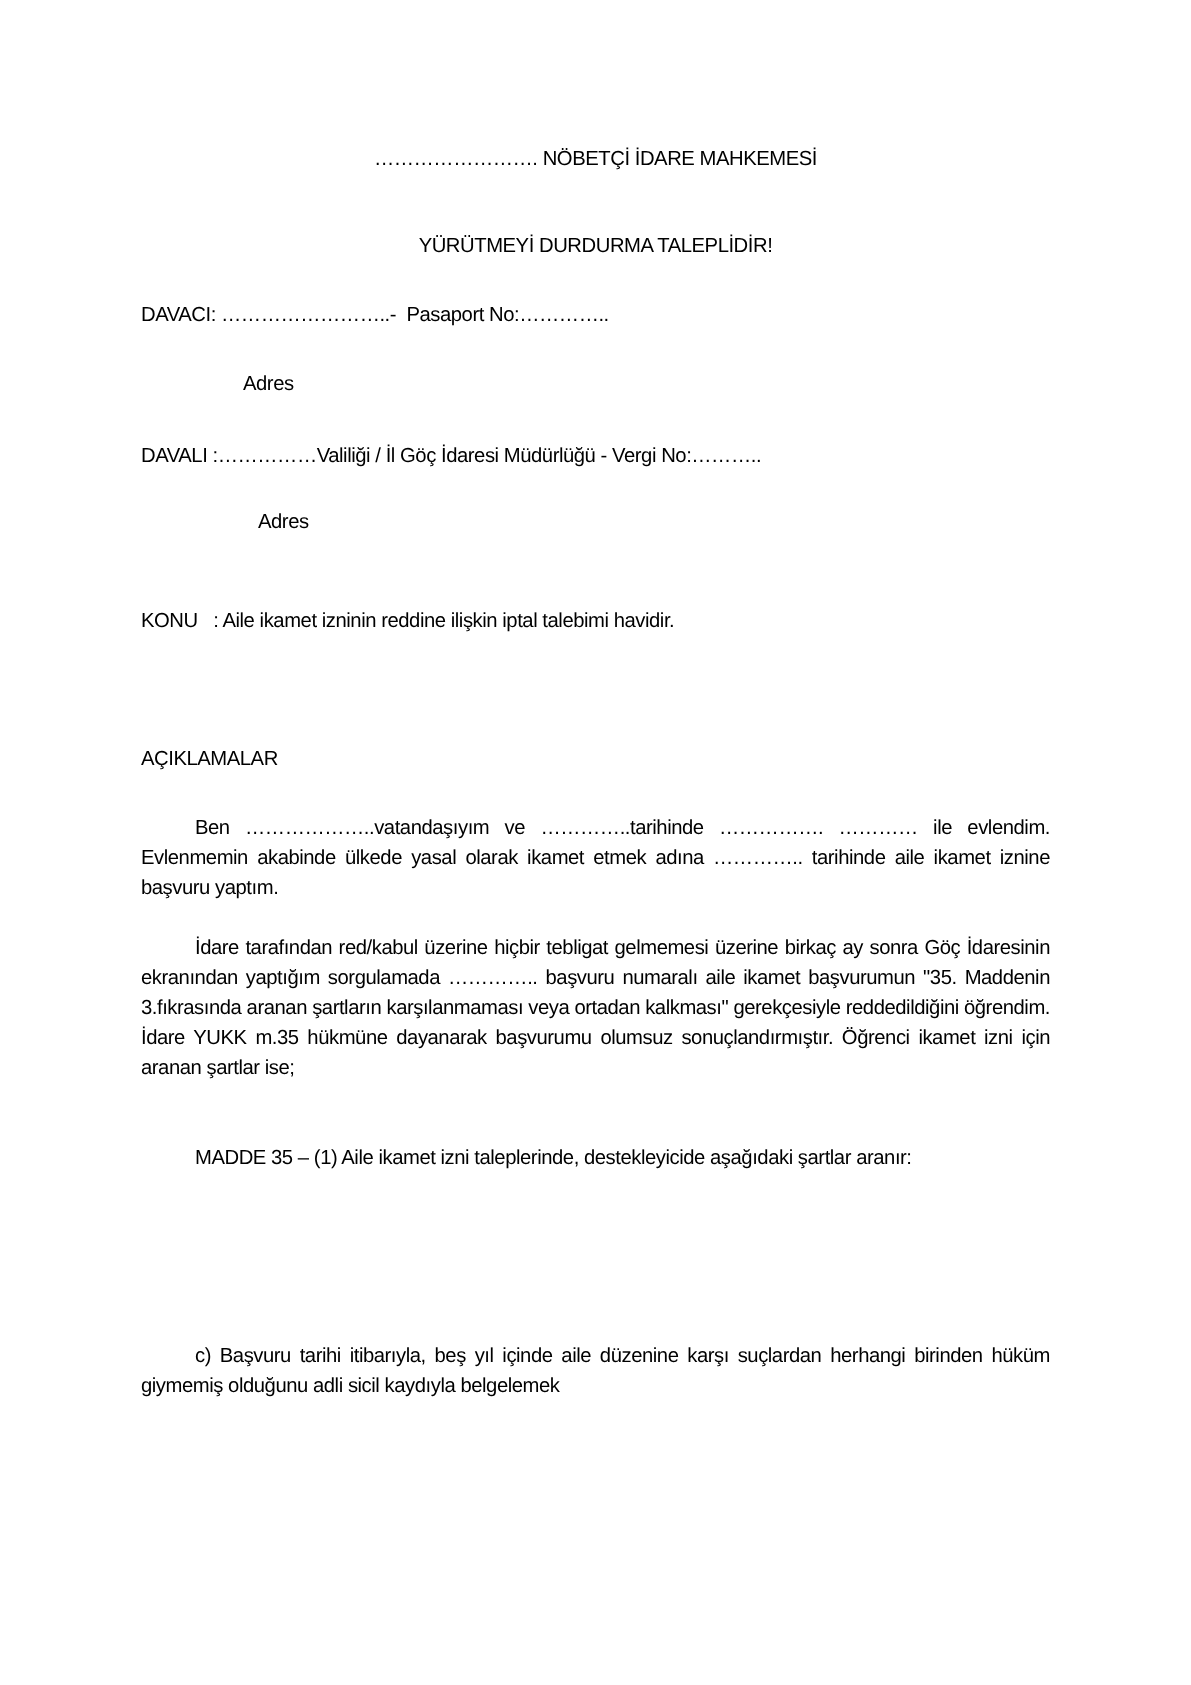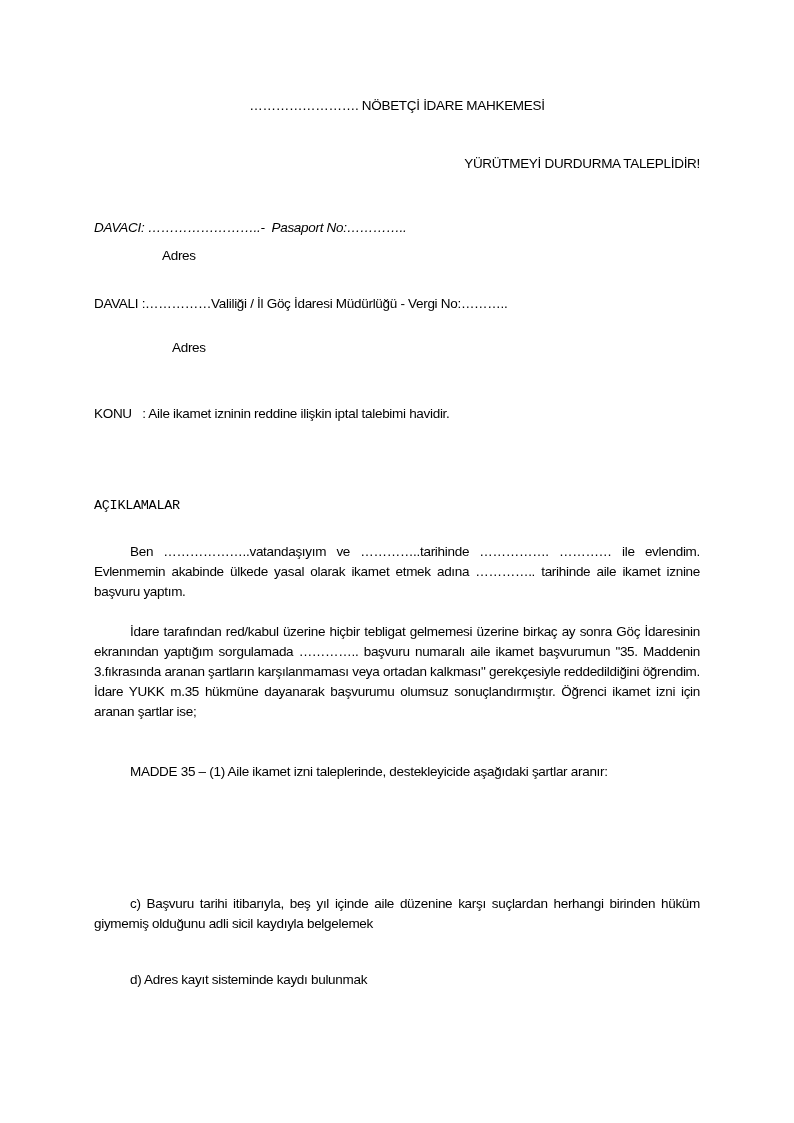--- a/index.html
+++ b/index.html
@@ -29,27 +29,27 @@
   }
   .center   { text-align: center; }
   .right    { text-align: right; }
   .justify  { text-align: justify; white-space: normal; }
   .indent   { text-indent: 36px; margin-top: 16px; }
   .adres-1  { padding-left: 68px; }
   .adres-2  { padding-left: 78px; }
 
   
   .court-header    { top: 96px;  }
-  .relief-request  { top: 154px; }
-  .davaci-line     { top: 218px; font-style: italic; }
+  .relief-request  { top: 154px; text-align: center; }
+  .davaci-line     { top: 200px; }
   .davaci-adres    { top: 246px; }
   .davali-line     { top: 294px; }
   .davali-adres    { top: 338px; }
   .konu-line       { top: 404px; }
-  .aciklamalar     { top: 496px; font-family: Liberation Mono, monospace; }
+  .aciklamalar     { top: 496px; }
   .para-marriage   { top: 526px; }
   .para-rejection  { top: 606px; }
   .madde-intro     { top: 746px; }
   .item-a          { top: 778px; }
   .item-b          { top: 828px; }
   .item-c          { top: 878px; }
   .item-cedilla    { top: 926px; }
   .item-d          { top: 954px; }
 </style>
 </head>
@@ -77,15 +77,14 @@
 
   <p class="block justify indent para-rejection">İdare tarafından red/kabul üzerine hiçbir tebligat gelmemesi üzerine birkaç ay sonra Göç İdaresinin ekranından yaptığım sorgulamada ………….. başvuru numaralı aile ikamet başvurumun "35. Maddenin 3.fıkrasında aranan şartların karşılanmaması veya ortadan kalkması" gerekçesiyle reddedildiğini öğrendim. İdare YUKK m.35 hükmüne dayanarak başvurumu olumsuz sonuçlandırmıştır. Öğrenci ikamet izni için aranan şartlar ise;</p>
 
   <p class="block indent madde-intro">MADDE 35 – (1) Aile ikamet izni taleplerinde, destekleyicide aşağıdaki şartlar aranır:</p>
 
 
 
   <p class="block justify indent item-c">c) Başvuru tarihi itibarıyla, beş yıl içinde aile düzenine karşı suçlardan herhangi birinden hüküm giymemiş olduğunu adli sicil kaydıyla belgelemek</p>
 
 
-  <p class="block indent item-d">d) Adres kayıt sisteminde kaydı bulunmak</p>
 
 </div>
 
 </body></html>

